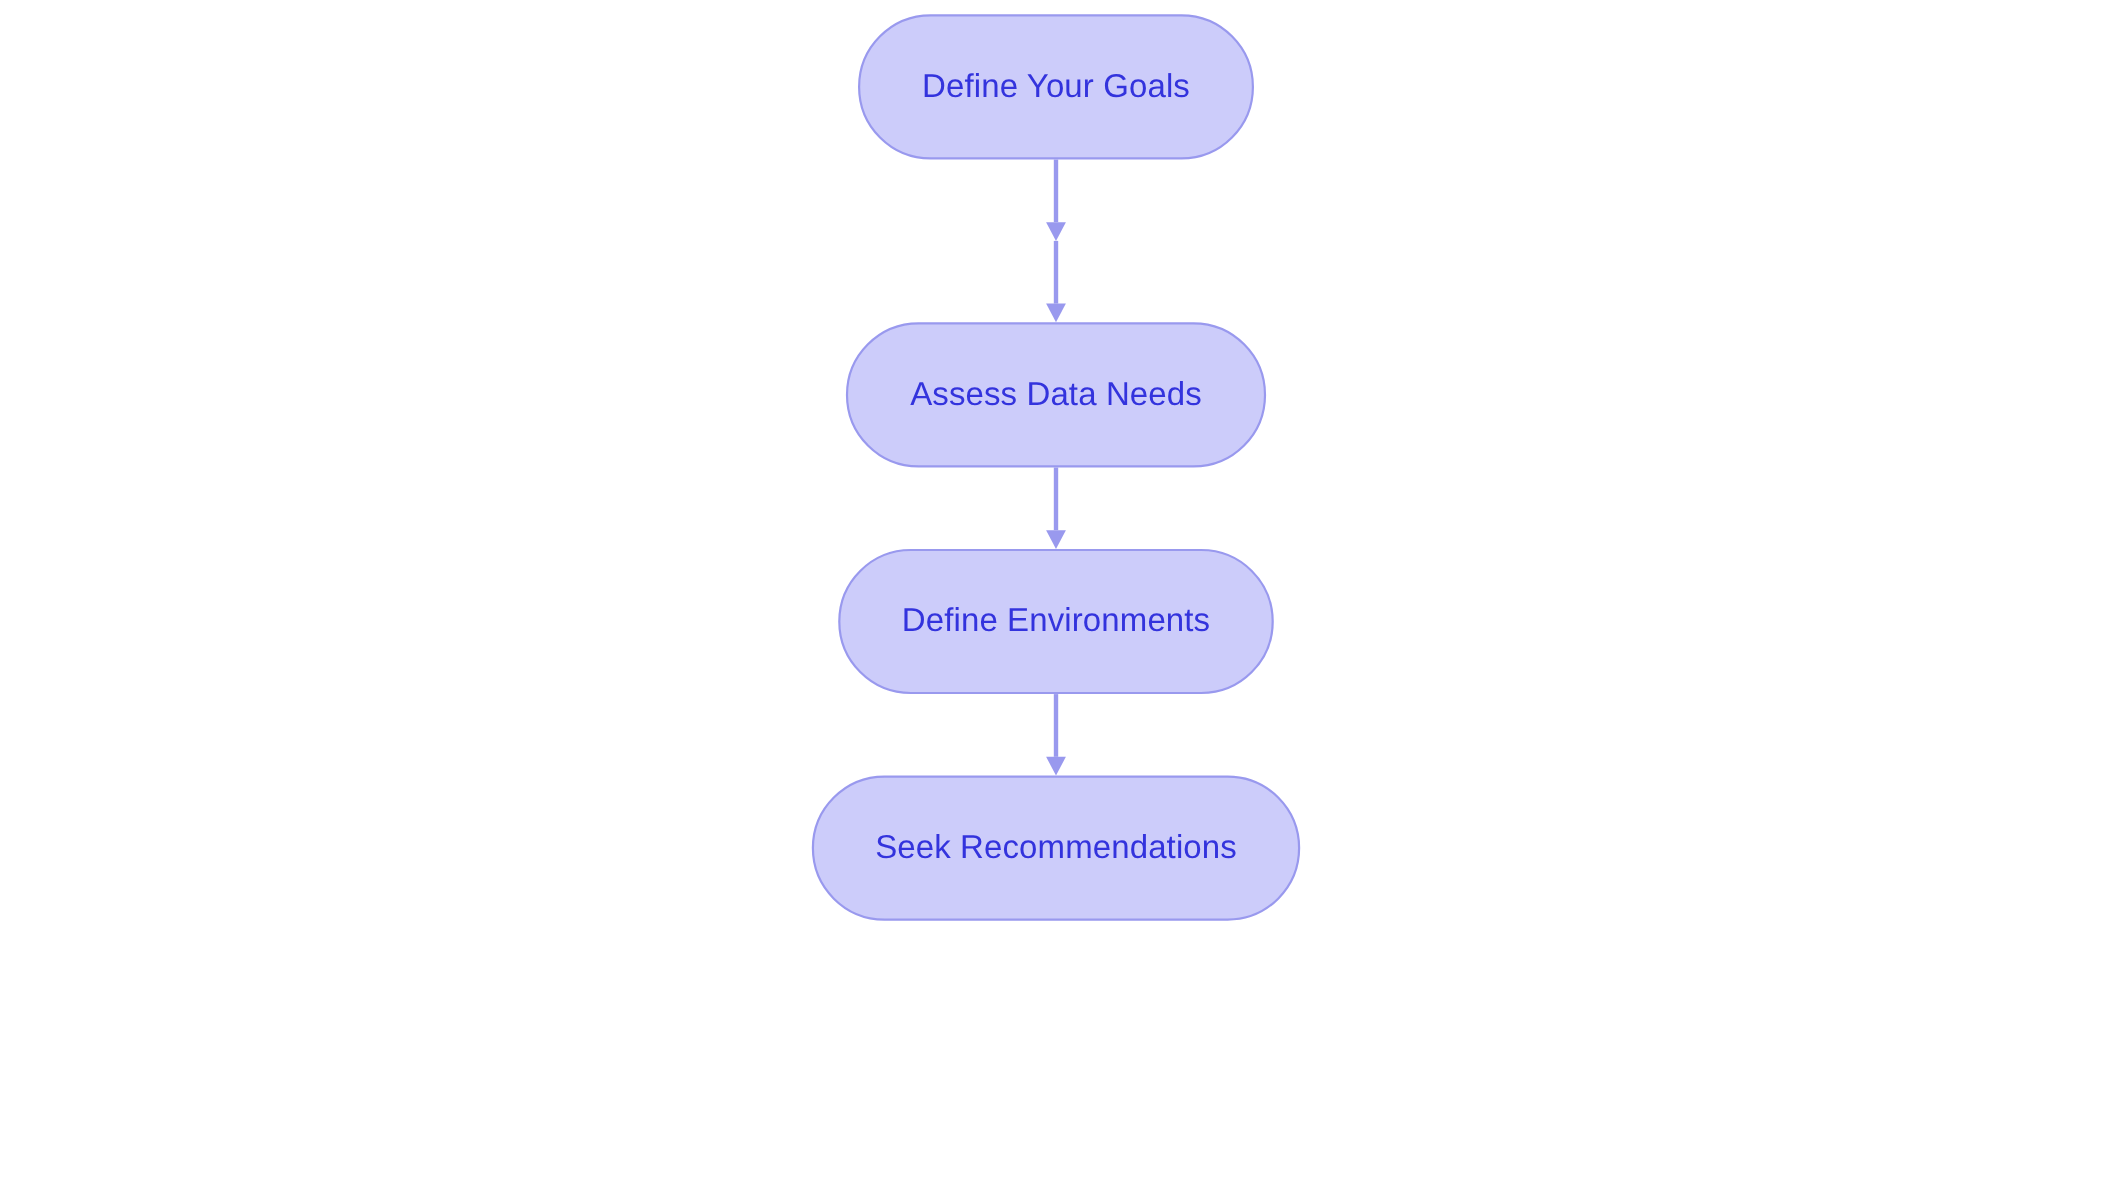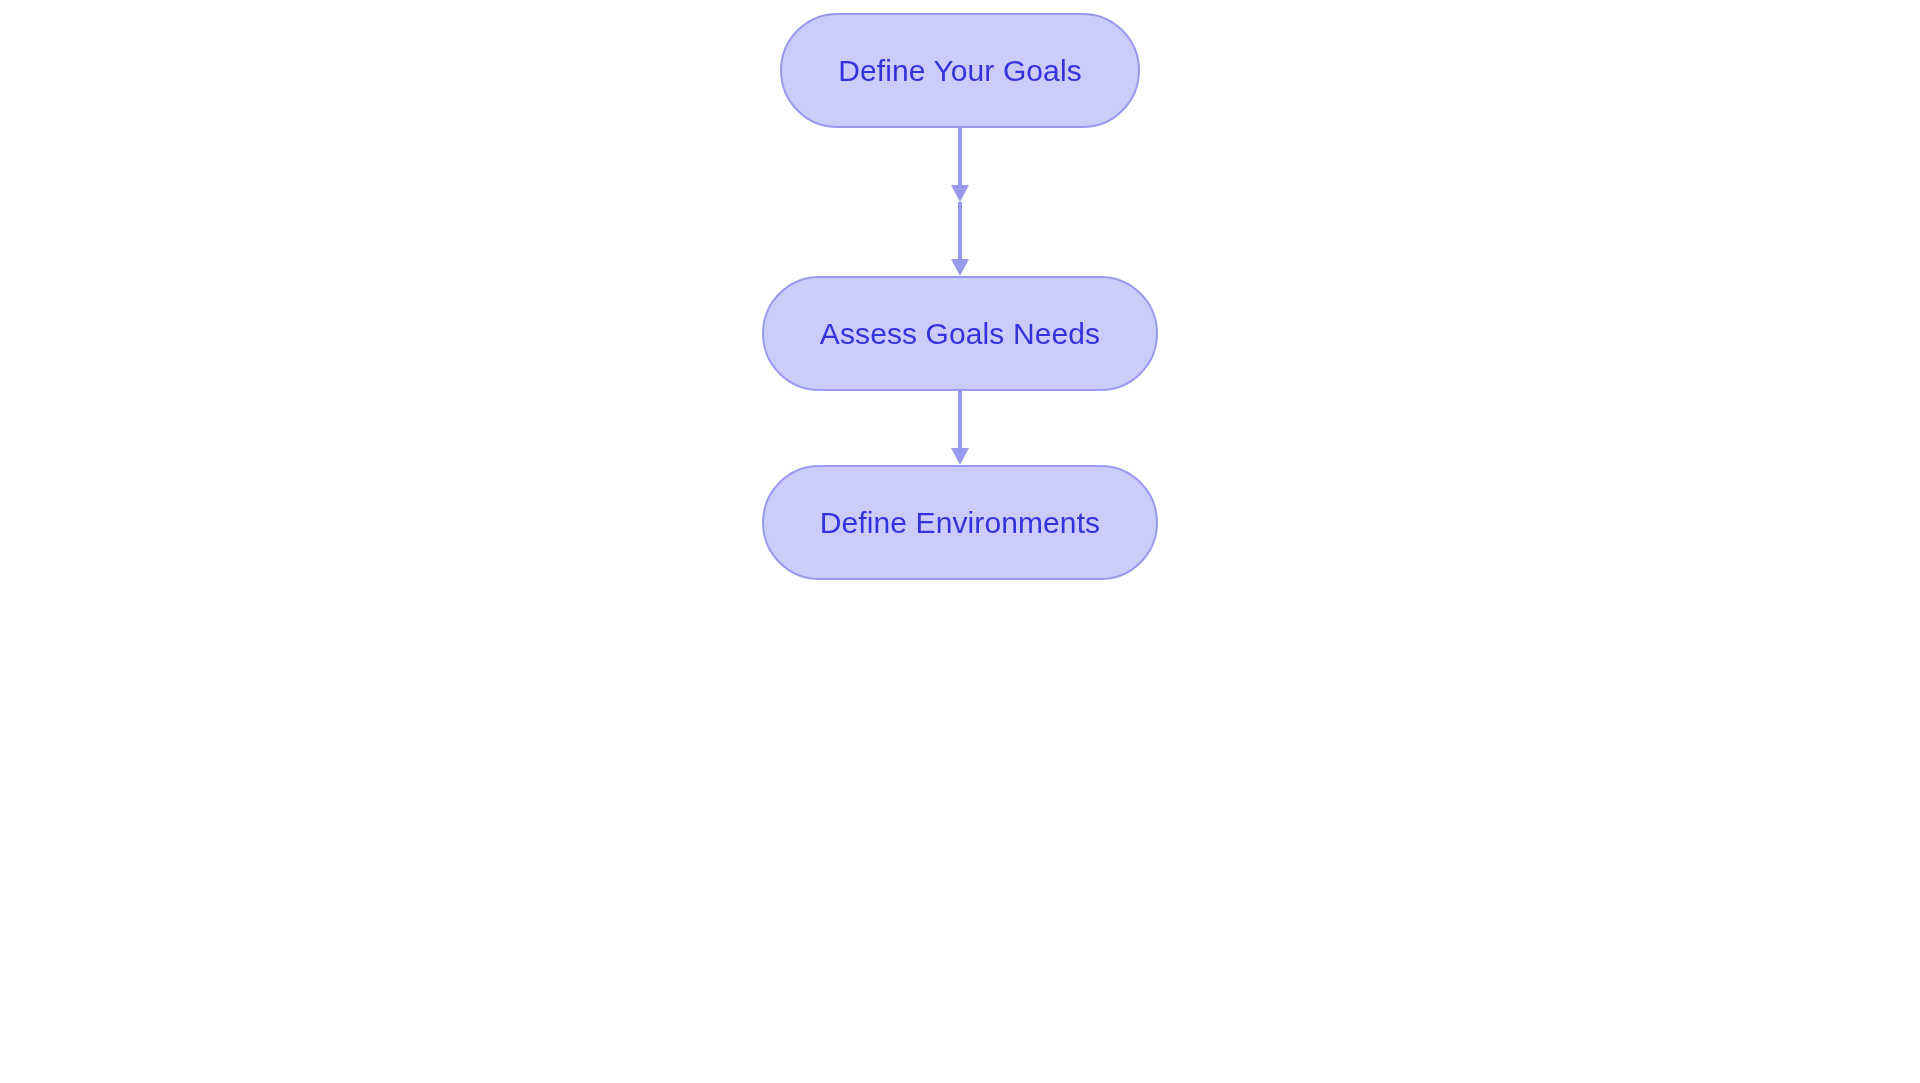--- a/index.html
+++ b/index.html
@@ -26,21 +26,21 @@
   }
 
   .flow-step {
     display: flex;
     flex-direction: column;
     align-items: center;
   }
 
   .node {
     box-sizing: border-box;
-    height: 115px;
+    height: 132px;
     min-width: 120px;
     padding: 12px 56px;
     border-radius: 999px;
     background: var(--node-fill, #ccccfa);
     border: 2px solid var(--node-stroke, #9999ee);
     display: flex;
     align-items: center;
     justify-content: flex-start;
     white-space: nowrap;
   }
@@ -107,32 +107,38 @@
 
   <div class="flow-step">
     <div class="connector">
       <div class="connector-line"></div>
       <div class="connector-arrow"></div>
     </div>
   </div>
 
   <div class="flow-step">
     <div class="node">
-      <span class="node-label">Assess Goals Needs</span>
+      <span class="node-label">Assess Data Needs</span>
     </div>
     <div class="connector">
       <div class="connector-line"></div>
       <div class="connector-arrow"></div>
     </div>
   </div>
 
   <div class="flow-step">
     <div class="node">
       <span class="node-label">Define Environments</span>
     </div>
     <div class="connector">
       <div class="connector-line"></div>
       <div class="connector-arrow"></div>
     </div>
   </div>
 
+  <div class="flow-step">
+    <div class="node">
+      <span class="node-label">Seek Recommendations</span>
+    </div>
+
+  </div>
 
 </div>
 
 </body></html>

